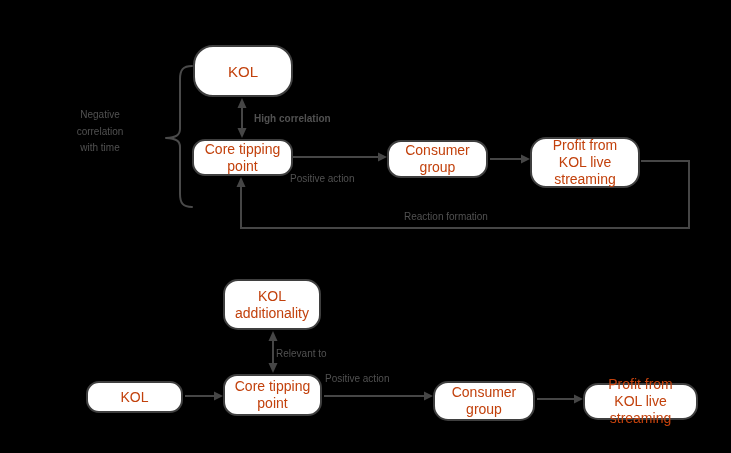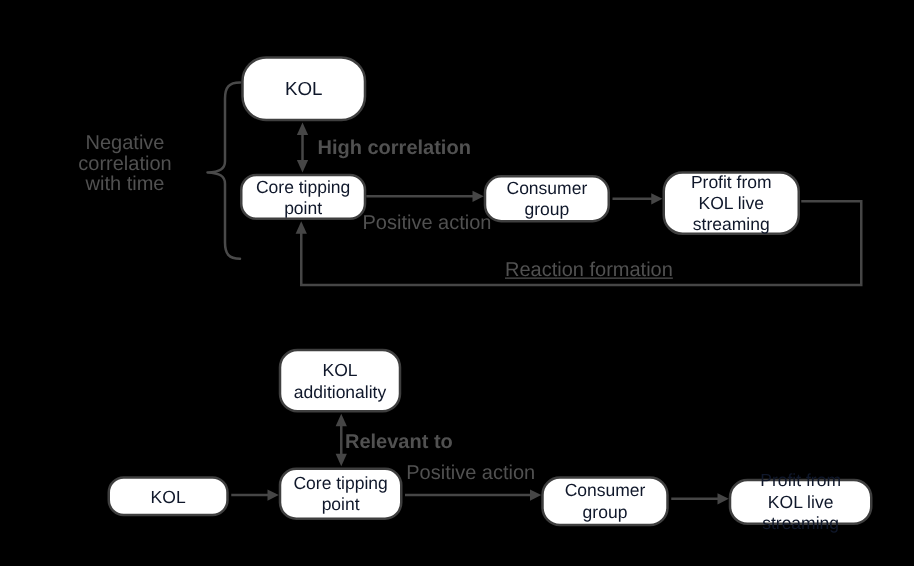--- a/index.html
+++ b/index.html
@@ -6,25 +6,25 @@
   .stage{
     position:relative;width:731px;height:453px;background:#000000;
     font-family:"Liberation Sans", sans-serif;overflow:hidden;
   }
   .stage svg.wires{position:absolute;left:0;top:0;}
   .node{
     position:absolute;box-sizing:border-box;
     background:#ffffff;border:2px solid #3f3f3f;
     display:flex;align-items:center;justify-content:center;
     text-align:center;white-space:pre-line;
-    color:#0f172a;font-size:14px;line-height:17px;
+    color:#c2410c;font-size:14px;line-height:17px;
   }
   .node.overflow{overflow:visible;}
   .lbl{
-    position:absolute;color:#515151;font-size:16px;line-height:16.5px;
+    position:absolute;color:#515151;font-size:10px;line-height:16.5px;
     white-space:pre-line;
   }
   .lbl.center{text-align:center;}
 </style>
 </head>
 <body>
 
 <div class="stage">
 
   <svg class="wires" width="731" height="453" viewBox="0 0 731 453">
@@ -84,37 +84,37 @@
 streaming</div>
 
     <div class="lbl center" style="left:50px;top:107px;width:100px;">Negative
 correlation
 with time</div>
 
     <div class="lbl" style="left:254px;top:111px;font-weight:bold;">High correlation</div>
 
     <div class="lbl" style="left:290px;top:171px;">Positive action</div>
 
-    <div class="lbl" style="left:404px;top:209px;text-decoration:underline;">Reaction formation</div>
+    <div class="lbl" style="left:404px;top:209px;">Reaction formation</div>
   </div>
 
   <div>
     <div class="node" style="left:223px;top:279px;width:98px;height:51px;border-radius:15px;">KOL
 additionality</div>
 
     <div class="node" style="left:86px;top:381px;width:97px;height:32px;border-radius:13px;">KOL</div>
 
     <div class="node" style="left:223px;top:374px;width:99px;height:42px;border-radius:14px;">Core tipping
 point</div>
 
     <div class="node" style="left:433px;top:381px;width:102px;height:40px;border-radius:15px;">Consumer
 group</div>
 
     <div class="node overflow" style="left:583px;top:383px;width:115px;height:37px;border-radius:15px;">Profit from
 KOL live
 streaming</div>
 
-    <div class="lbl" style="left:276px;top:346px;font-weight:bold;">Relevant to</div>
+    <div class="lbl" style="left:276px;top:346px;">Relevant to</div>
 
     <div class="lbl" style="left:325px;top:371px;">Positive action</div>
   </div>
 
 </div>
 
 </body></html>

